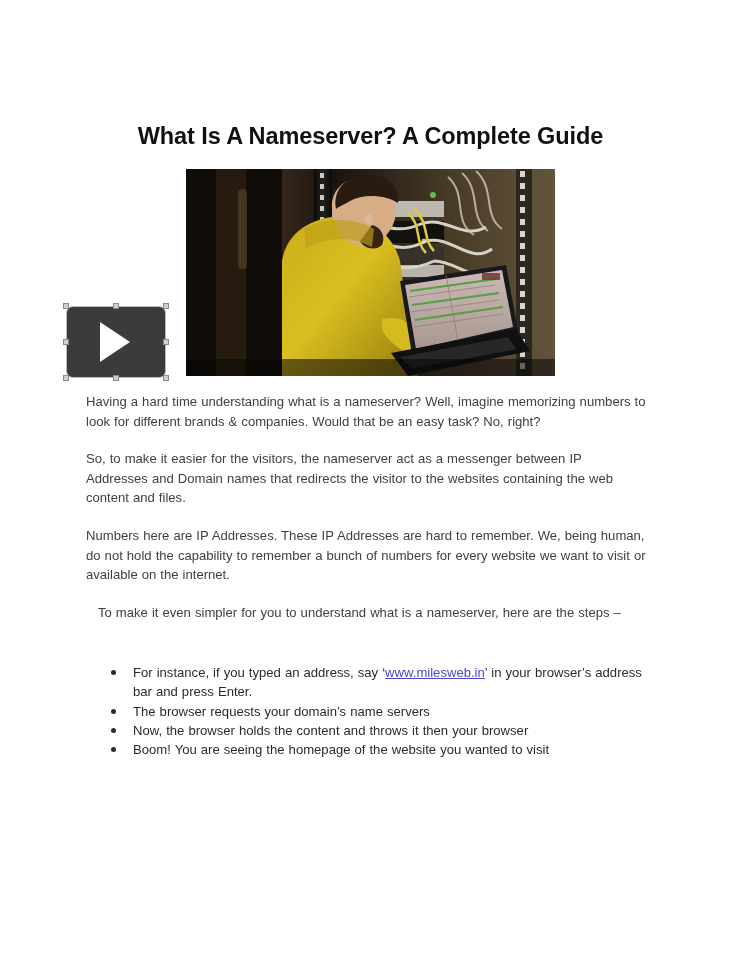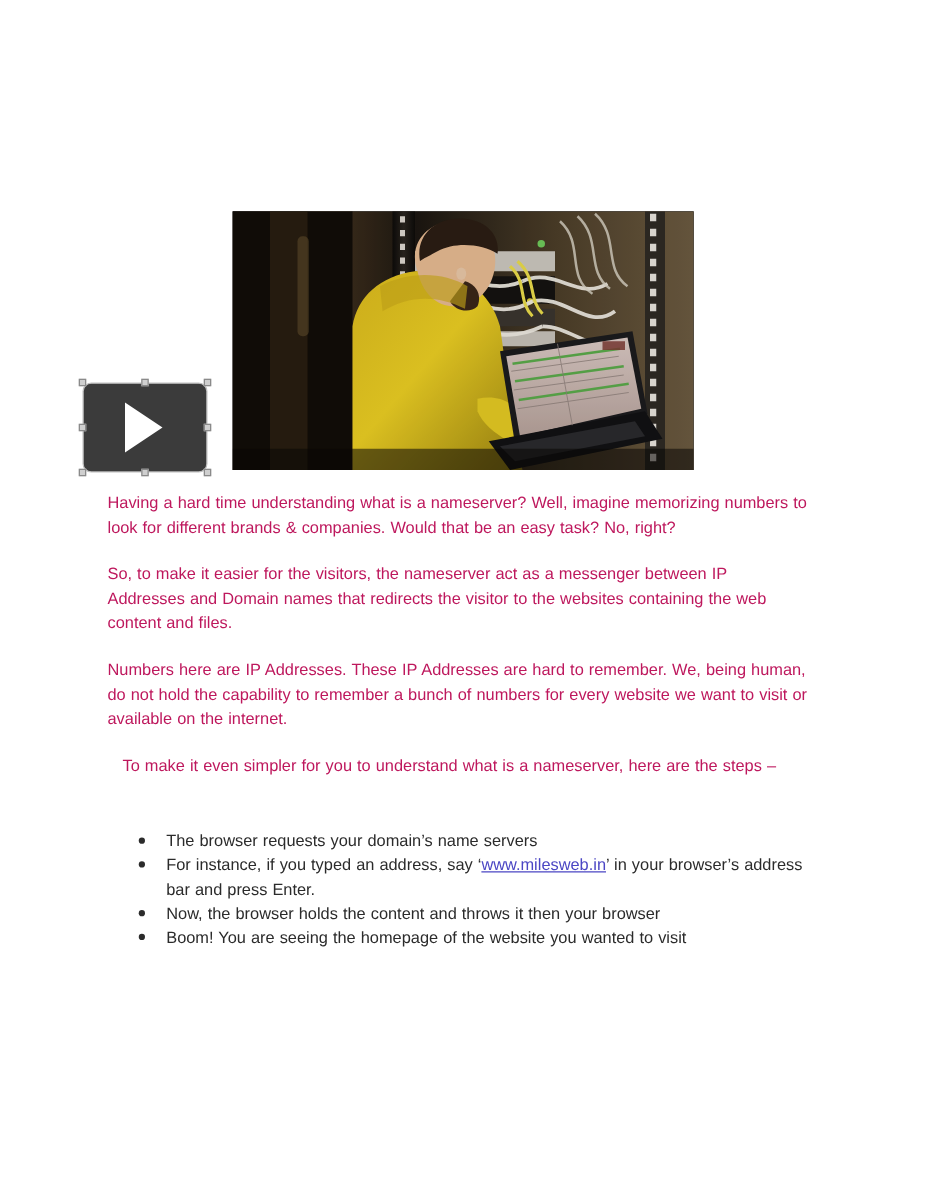--- a/index.html
+++ b/index.html
@@ -96,21 +96,21 @@
   .body-copy {
     position: absolute;
     left: 86px;
     top: 392px;
     width: 560px;
   }
   .body-copy p {
     margin: 0 0 18px 0;
     font-size: 13.1px;
     line-height: 19.6px;
-    color: #be185d;
+    color: #404040;
     text-align: left;
     word-spacing: 0.4px;
   }
   .body-copy p:last-of-type { margin-bottom: 6px; margin-left: 12px; }
 
   
   .steps-list {
     position: absolute;
     left: 86px;
     top: 663px;
@@ -140,20 +140,21 @@
   a.inline-link {
     color: #4b46c4;
     text-decoration: underline;
   }
 </style>
 </head>
 <body>
 
 <div class="page">
 
+  <h1 class="doc-title">What Is A Nameserver?  A Complete Guide</h1>
 
   <div class="video-placeholder">
     <div class="vp-frame"></div>
     <div class="vp-triangle"></div>
     <span class="handle tl"></span>
     <span class="handle tm"></span>
     <span class="handle tr"></span>
     <span class="handle ml"></span>
     <span class="handle mr"></span>
     <span class="handle bl"></span>
@@ -308,25 +309,25 @@
   <div class="body-copy">
     <p>Having a hard time understanding what is a nameserver? Well, imagine memorizing numbers to look for different brands &amp; companies. Would that be an easy task? No, right?</p>
     <p>So, to make it easier for the visitors, the nameserver act as a messenger between IP Addresses and Domain names that redirects the visitor to the websites containing the web content and files.</p>
     <p>Numbers here are IP Addresses. These IP Addresses are hard to remember. We, being human, do not hold the capability to remember a bunch of numbers for every website we want to visit or available on the internet.</p>
     <p>To make it even simpler for you to understand what is a nameserver, here are the steps –</p>
   </div>
 
   <ul class="steps-list">
     <li>
       <span class="dot"></span>
-      <span>The browser requests your domain’s name servers</span>
+      <span>For instance, if you typed an address, say ‘</span><a class="inline-link" href="#">www.milesweb.in</a><span>’  in your browser’s address bar and press Enter.</span>
     </li>
     <li>
       <span class="dot"></span>
-      <span>For instance, if you typed an address, say ‘</span><a class="inline-link" href="#">www.milesweb.in</a><span>’  in your browser’s address bar and press Enter.</span>
+      <span>The browser requests your domain’s name servers</span>
     </li>
     <li>
       <span class="dot"></span>
       <span>Now, the browser holds the content and throws it then your browser</span>
     </li>
     <li>
       <span class="dot"></span>
       <span>Boom! You are seeing the homepage of the website you wanted to visit</span>
     </li>
   </ul>

